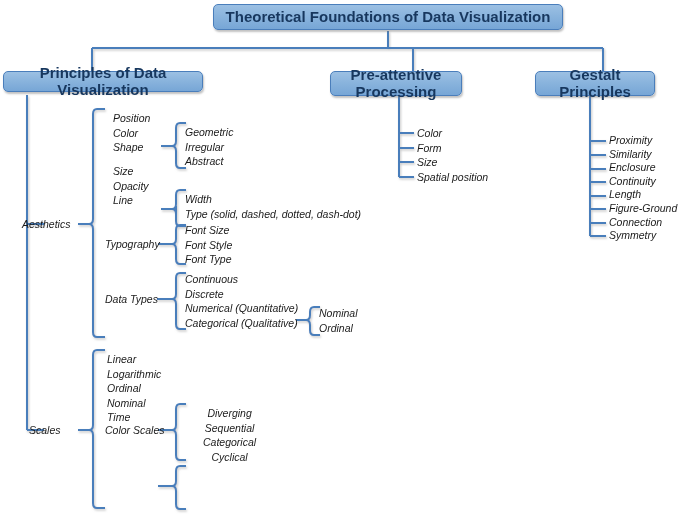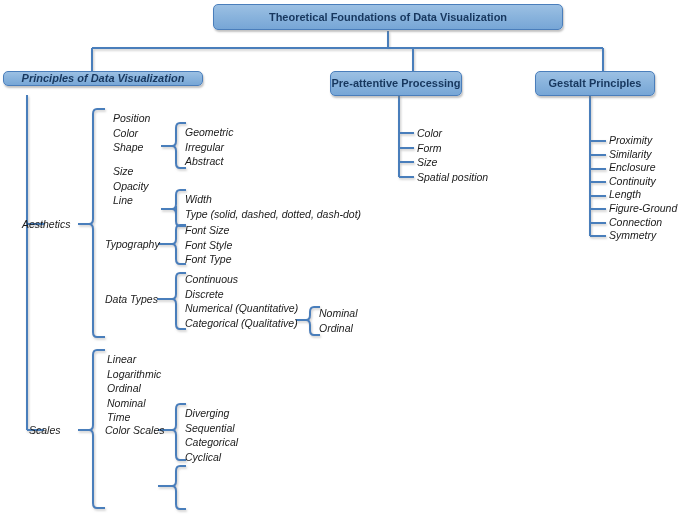--- a/index.html
+++ b/index.html
@@ -24,21 +24,21 @@
     pointer-events: none;
   }
   .node-box {
     position: absolute;
     box-sizing: border-box;
     border: 1px solid #4a7ebb;
     border-radius: 5px;
     background: linear-gradient(to bottom, #9cc0e3 0%, #8ab4dd 45%, #77a6d6 100%);
     color: #17375e;
     font-weight: bold;
-    font-size: 11px;
+    font-size: 15px;
     display: flex;
     align-items: center;
     justify-content: center;
     text-align: center;
     line-height: 1.1;
     box-shadow: 1px 2px 2px rgba(120,120,120,0.45);
   }
   .leaf {
     position: absolute;
     color: #1a1a1a;
@@ -122,21 +122,21 @@
       <path d="M 590,209 L 606,209"></path>
       <path d="M 590,223 L 606,223"></path>
       <path d="M 590,236 L 606,236"></path>
     </g>
   </svg>
 
   <div class="node-box" style="left:213px; top:4px; width:350px; height:26px;">
     <span>Theoretical Foundations of Data Visualization</span>
   </div>
 
-  <div class="node-box" style="left:3px; top:71px; width:200px; height:15px;font-style:italic;">
+  <div class="node-box" style="left:3px; top:71px; width:200px; height:21px;">
     <span>Principles of Data Visualization</span>
   </div>
 
   <div class="node-box" style="left:330px; top:71px; width:132px; height:25px;">
     <span>Pre-attentive Processing</span>
   </div>
 
   <div class="node-box" style="left:535px; top:71px; width:120px; height:25px;">
     <span>Gestalt Principles</span>
   </div>
@@ -207,21 +207,21 @@
   </div>
 
   <div class="leaf" style="left:107px; top:352px;">
     <div>Linear</div>
     <div>Logarithmic</div>
     <div>Ordinal</div>
     <div>Nominal</div>
     <div>Time</div>
   </div>
 
-  <div class="leaf" style="left:185px; top:406px;">
+  <div class="leaf" style="left:203px; top:406px;text-align:center;">
     <div>Diverging</div>
     <div>Sequential</div>
     <div>Categorical</div>
     <div>Cyclical</div>
   </div>
 
 
   <div class="leaf" style="left:417px; top:126px;">
     <div>Color</div>
     <div>Form</div>

